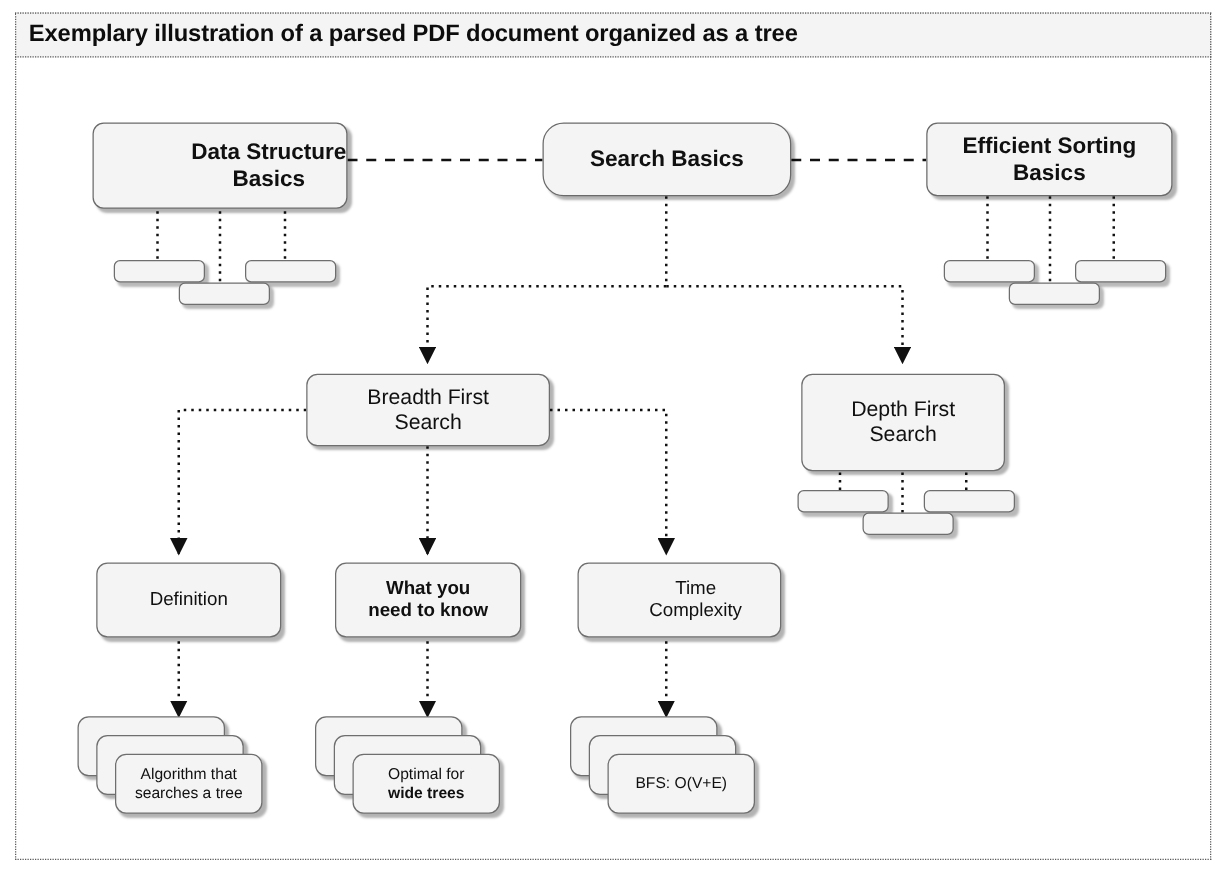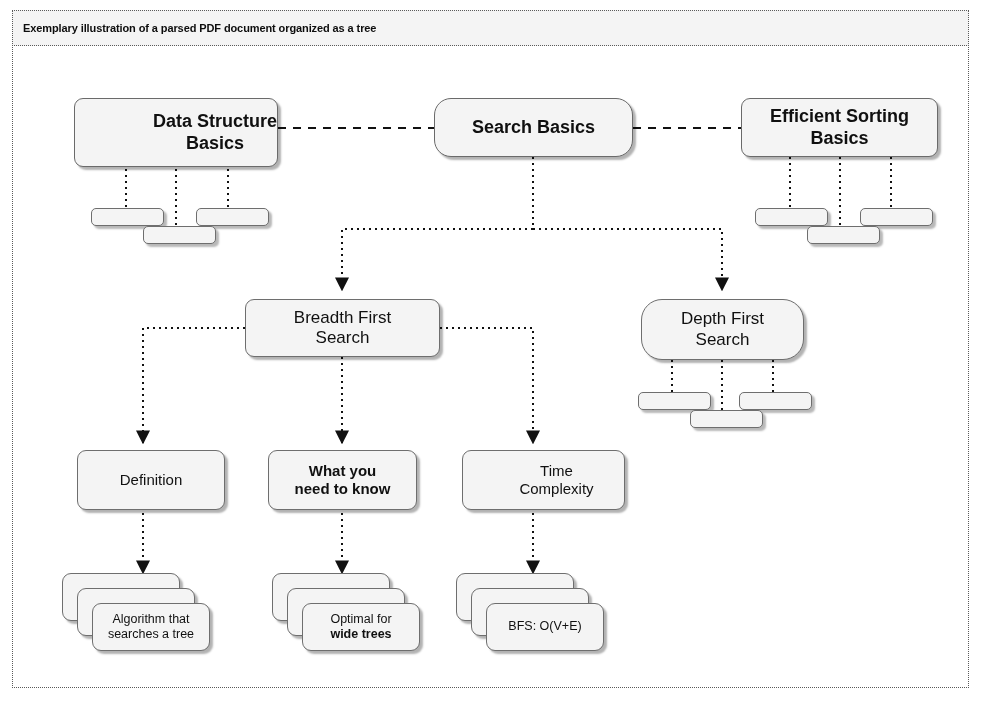--- a/index.html
+++ b/index.html
@@ -37,21 +37,21 @@
     top: 10px;
     width: 957px;
     height: 36px;
     box-sizing: border-box;
     border: 1px dotted #5a5a5a;
     background: #f4f4f4;
     display: flex;
     align-items: center;
   }
   .title-text {
-    font-size: 11px;
+    font-size: 19px;
     font-weight: bold;
     color: #0d0d0d;
     padding-left: 10px;
     letter-spacing: -0.1px;
     white-space: nowrap;
     text-align: center;
   }
 
   
   #edges {
@@ -202,21 +202,21 @@
 
   <div class="blank" style="left:755px; top:208px; width:73px; height:18px;"></div>
   <div class="blank" style="left:860px; top:208px; width:73px; height:18px;"></div>
   <div class="blank" style="left:807px; top:226px; width:73px; height:18px;"></div>
 
   <div class="node lvl1" style="left:245px; top:299px; width:195px; height:58px;">
     <span style="white-space:pre-line">Breadth First
 Search</span>
   </div>
 
-  <div class="node lvl1" style="left:641px; top:299px; width:163px; height:61px;border-radius:21px;">
+  <div class="node lvl1" style="left:641px; top:299px; width:163px; height:78px;">
     <span style="white-space:pre-line">Depth First
 Search</span>
   </div>
 
   <div class="blank" style="left:638px; top:392px; width:73px; height:18px;"></div>
   <div class="blank" style="left:739px; top:392px; width:73px; height:18px;"></div>
   <div class="blank" style="left:690px; top:410px; width:73px; height:18px;"></div>
 
   <div class="node lvl2" style="left:77px; top:450px; width:148px; height:60px;">
     <span style="white-space:pre-line">Definition</span>
@@ -236,21 +236,21 @@
     <div class="card c1"></div>
     <div class="card c2"></div>
     <div class="card c3">
       <span class="card-text">
         <span>Algorithm that</span><br>
         <span>searches a tree</span>
       </span>
     </div>
   </div>
 
-  <div class="stack" style="left:272px; top:573px;">
+  <div class="stack" style="left:252px; top:573px;">
     <div class="card c1"></div>
     <div class="card c2"></div>
     <div class="card c3">
       <span class="card-text">
         <span>Optimal for</span><br>
         <b>wide trees</b>
       </span>
     </div>
   </div>
 

